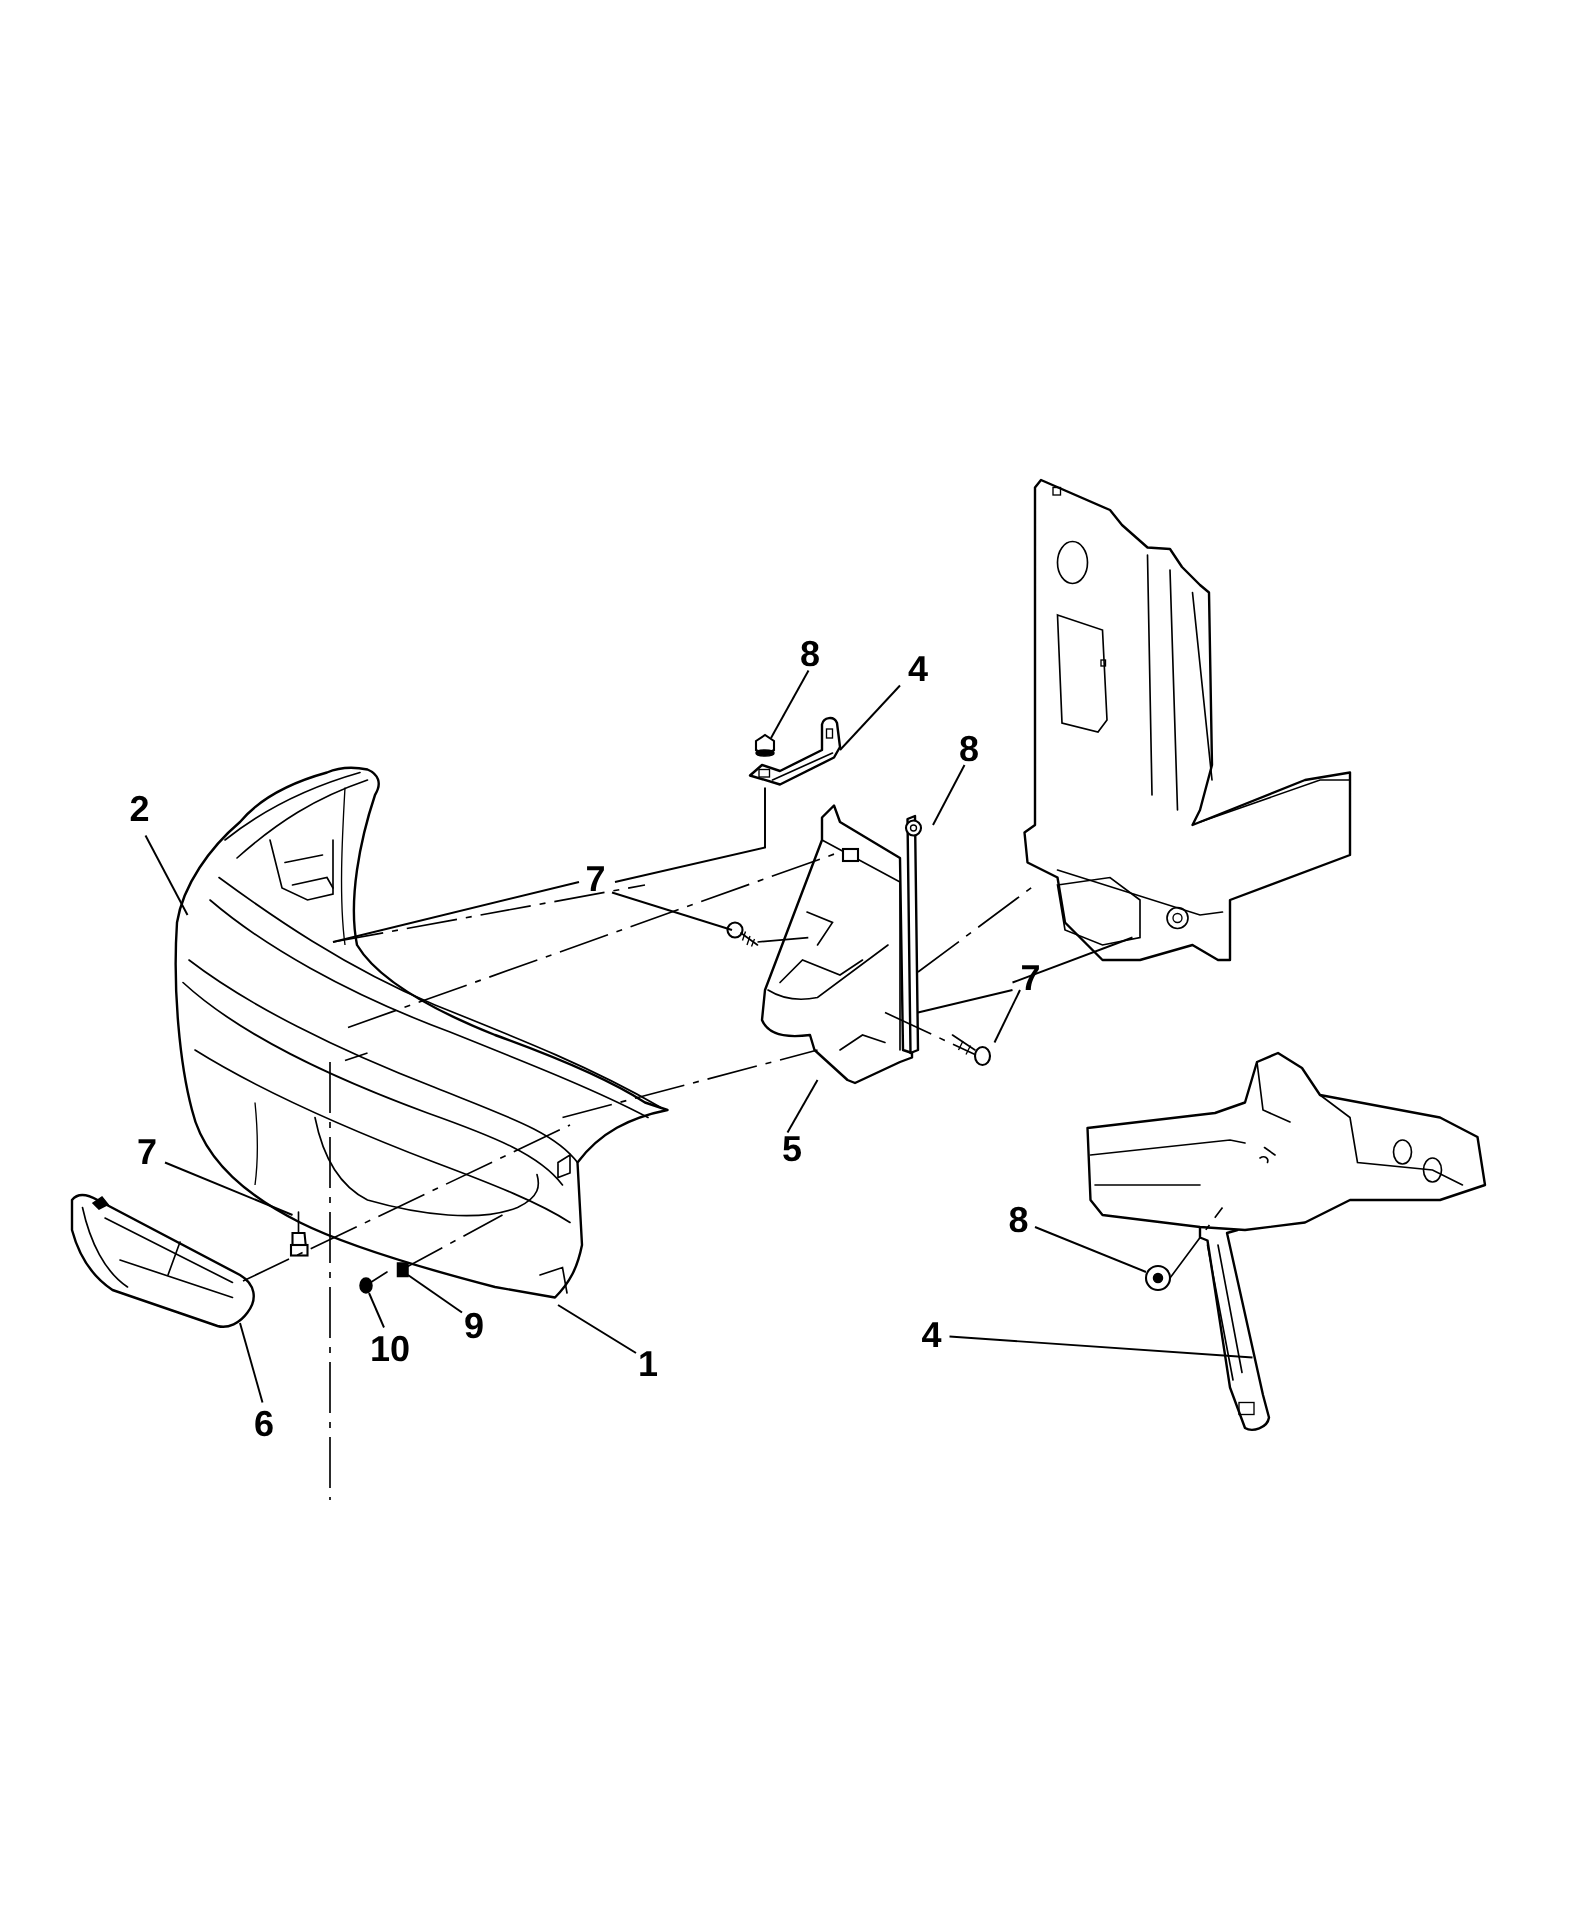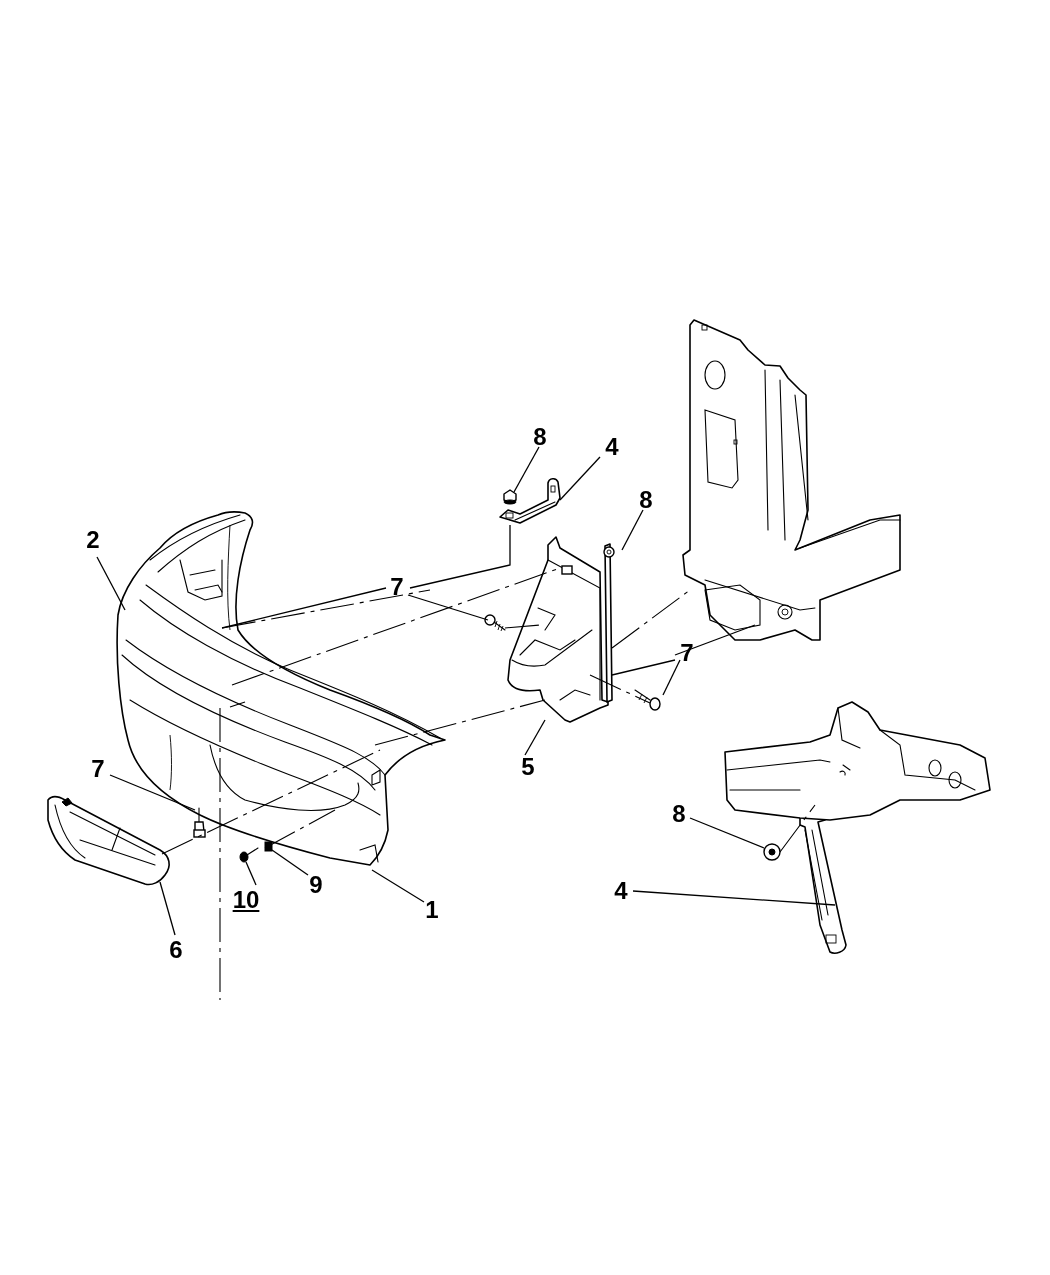--- a/index.html
+++ b/index.html
@@ -209,13 +209,13 @@
 <div class="callout" style="left:621px; top:891px;">4</div>
 <div class="callout" style="left:528px; top:767px;">5</div>
 <div class="callout" style="left:176px; top:950px;">6</div>
 <div class="callout" style="left:397px; top:587px;">7</div>
 <div class="callout" style="left:687px; top:653px;">7</div>
 <div class="callout" style="left:98px;  top:769px;">7</div>
 <div class="callout" style="left:540px; top:437px;">8</div>
 <div class="callout" style="left:646px; top:500px;">8</div>
 <div class="callout" style="left:679px; top:814px;">8</div>
 <div class="callout" style="left:316px; top:885px;">9</div>
-<div class="callout" style="left:246px; top:900px;text-decoration:underline;">10</div>
+<div class="callout" style="left:260px; top:900px;">10</div>
 
 </body></html>

